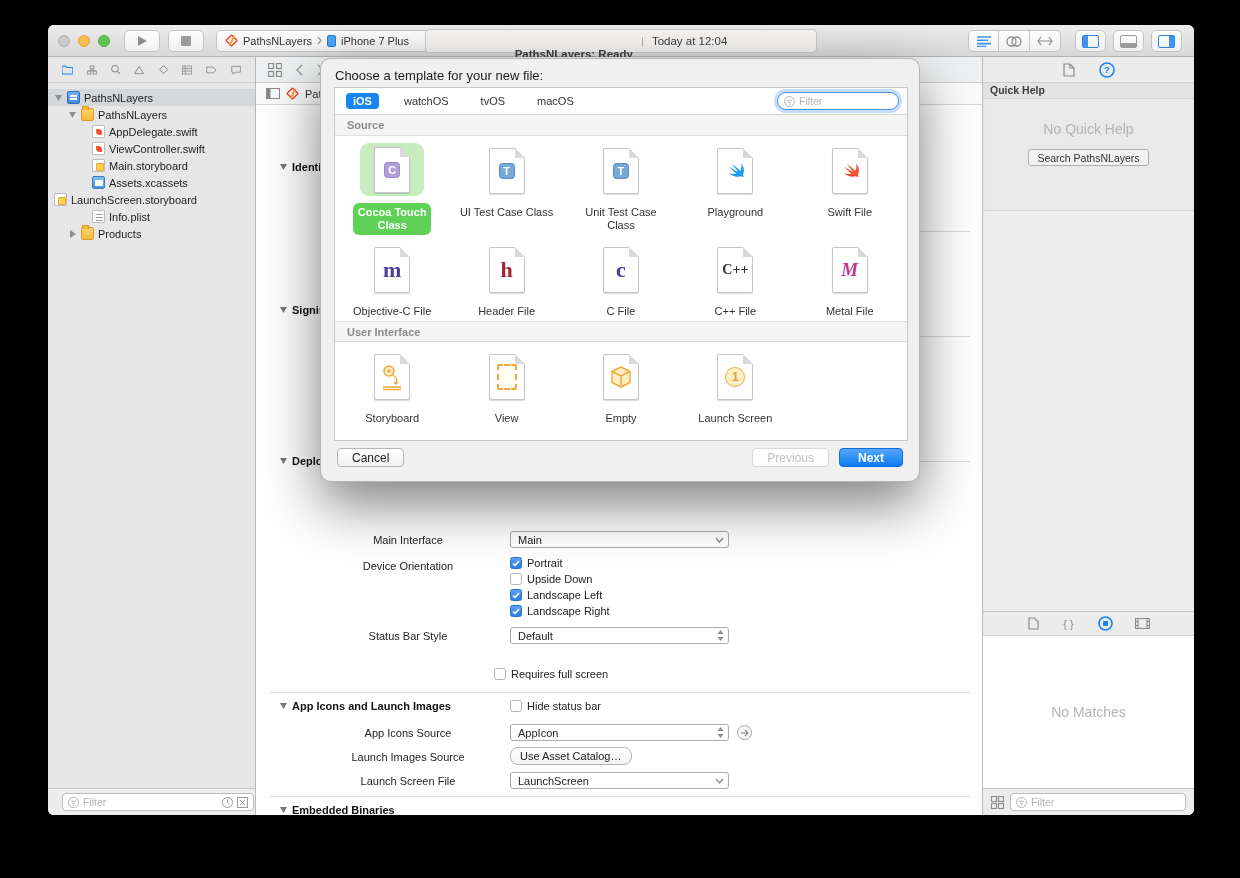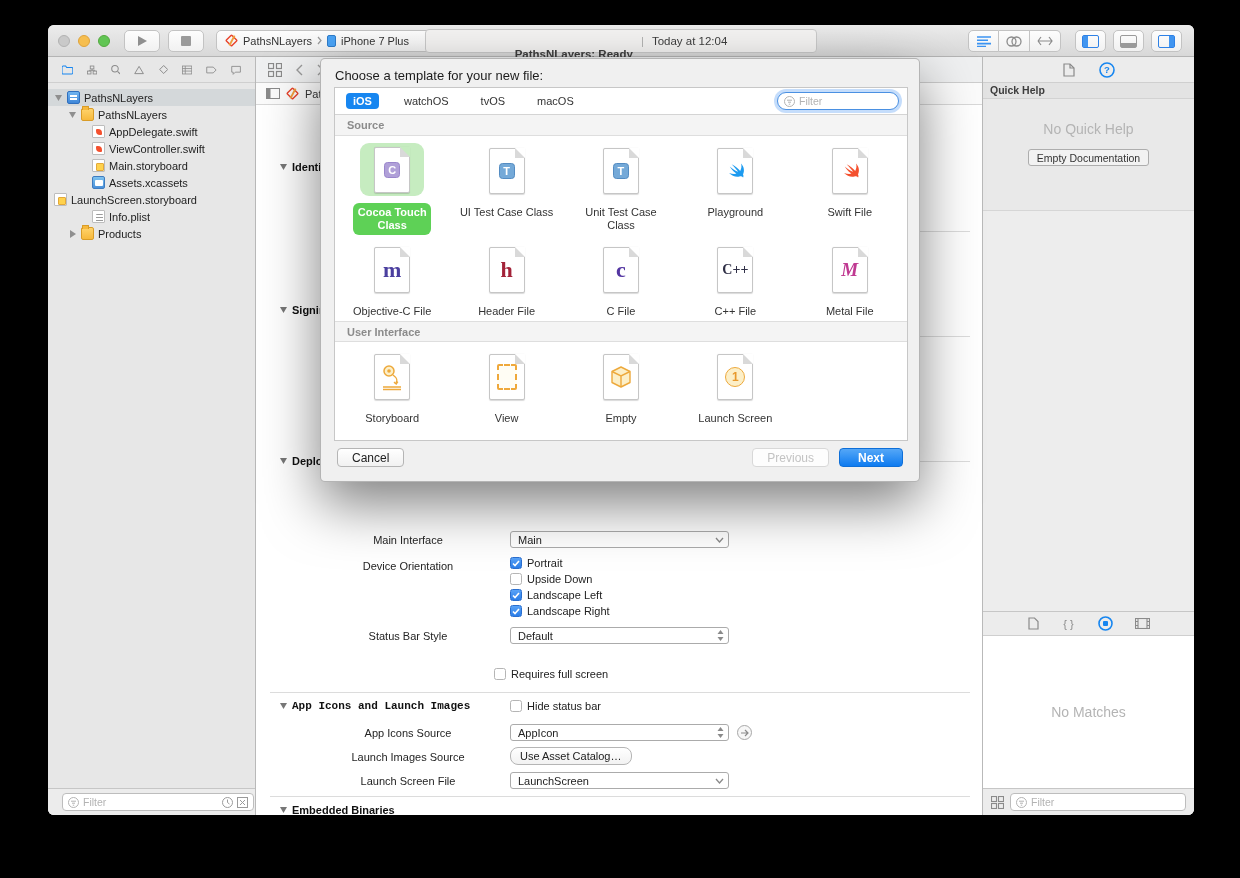--- a/index.html
+++ b/index.html
@@ -117,21 +117,21 @@
   .qh-rest { flex:0 0 400px; background:#ededed; }
   .lib-tabbar { height:25px; flex:0 0 25px; background:#ececec; border-top:1px solid #c6c6c6;
     border-bottom:1px solid #cfcfcf; display:flex; align-items:center; justify-content:center; gap:22px; }
   .lib-body { flex:1; background:#fff; display:flex; align-items:center; justify-content:center; }
   .no-matches { font-size:14px; color:#b4b4b4; }
   .lib-filterbar { height:27px; flex:0 0 27px; border-top:1px solid #c6c6c6; background:#ececec;
     display:flex; align-items:center; gap:6px; padding:0 8px; }
 
   
   .dialog { position:absolute; left:320px; top:58px; width:600px; height:424px; background:#f0f0f0;
-    border:1px solid rgba(0,0,0,.25); border-radius:5px;
+    border:1px solid rgba(0,0,0,.25); border-radius:10px;
     box-shadow:0 22px 55px rgba(0,0,0,.5); }
   .dlg-title { position:absolute; left:14px; top:9px; font-size:13px; color:#1c1c1c; }
   .dlg-box { position:absolute; left:13px; top:28px; width:574px; height:354px; background:#fff;
     border:1px solid #c7c7c7; display:flex; flex-direction:column; }
   .dlg-tabrow { height:27px; flex:0 0 27px; border-bottom:1px solid #d4d4d4; display:flex;
     align-items:center; padding:0 11px; gap:18px; position:relative; }
   .dtab { font-size:11px; color:#333; padding:2px 7px; border-radius:4px; }
   .dtab.sel { background:#1786f0; color:#fff; font-weight:bold; }
   .dlg-filter { position:absolute; right:8px; top:4px; width:122px; height:18px; border:1px solid #4a90e2;
     border-radius:9px; background:#fff; box-shadow:0 0 0 3px rgba(110,170,245,.4);
@@ -469,21 +469,21 @@
         <div class="cb-row" style="left:254px; top:547px;margin-top:48px;">
           <span class="cb"></span>
           <span>Hide status bar</span>
         </div>
         <div class="cb-row" style="left:238px; top:563px;justify-content:flex-end;">
           <span class="cb"></span>
           <span>Requires full screen</span>
         </div>
 
         <div class="hair" style="left:14px; right:12px; top:587px;"></div>
-        <div class="sec-head" style="left:24px; top:595px;font-family:Liberation Mono, monospace;">
+        <div class="sec-head" style="left:24px; top:595px;">
           <svg width="7" height="6" viewBox="0 0 7 6">
                 <path d="M0 0 H7 L3.5 6 Z" fill="#777"></path>
               </svg>
           <span>App Icons and Launch Images</span>
         </div>
         <div class="flabel" style="left:57px; top:622px;">App Icons Source</div>
         <div class="popup" style="left:254px; top:619px; width:219px;">
           <span>AppIcon</span>
           <span class="adorn">
                 <svg width="7" height="11" viewBox="0 0 7 11">
@@ -526,21 +526,21 @@
               <path d="M7 1 v4 h4" fill="none" stroke="#8a8a8a" stroke-width="1.2"></path>
             </svg>
         <svg width="16" height="16" viewBox="0 0 16 16">
               <circle cx="8" cy="8" r="7" fill="none" stroke="#1786f0" stroke-width="1.6"></circle>
               <text x="8" y="11.4" text-anchor="middle" font-size="9.5" font-weight="bold" fill="#1786f0" font-family="Liberation Sans,sans-serif">?</text>
             </svg>
       </div>
       <div class="qh-header">Quick Help</div>
       <div class="qh-top">
         <div class="no-qh">No Quick Help</div>
-        <div class="search-doc">Empty Documentation</div>
+        <div class="search-doc">Search PathsNLayers</div>
       </div>
       <div class="qh-rest"></div>
       <div class="lib-tabbar">
         <svg width="11" height="13" viewBox="0 0 11 13">
               <path d="M1 1 h5.5 l3.5 3.5 v7.5 h-9 Z" fill="none" stroke="#8a8a8a" stroke-width="1.2"></path>
             </svg>
         <svg width="15" height="12" viewBox="0 0 15 12">
               <text x="7.5" y="10" text-anchor="middle" font-size="11" fill="#8a8a8a" font-family="Liberation Sans,sans-serif">{ }</text>
             </svg>
         <svg width="15" height="15" viewBox="0 0 15 15">

